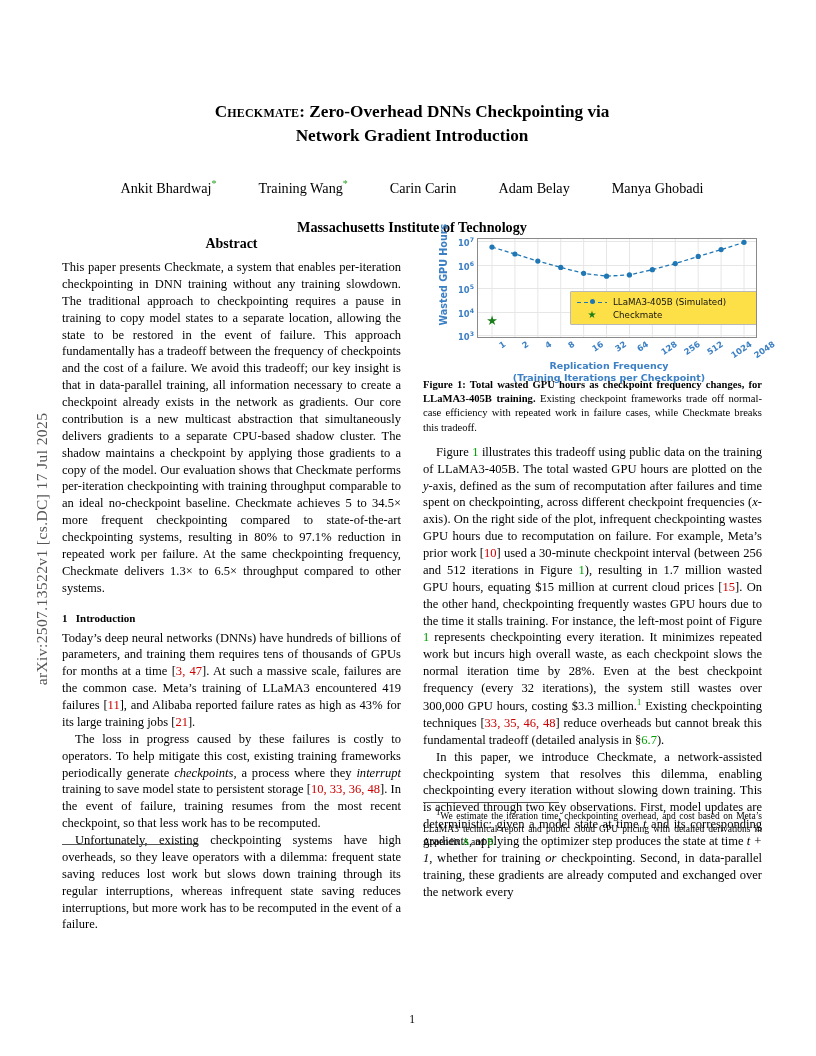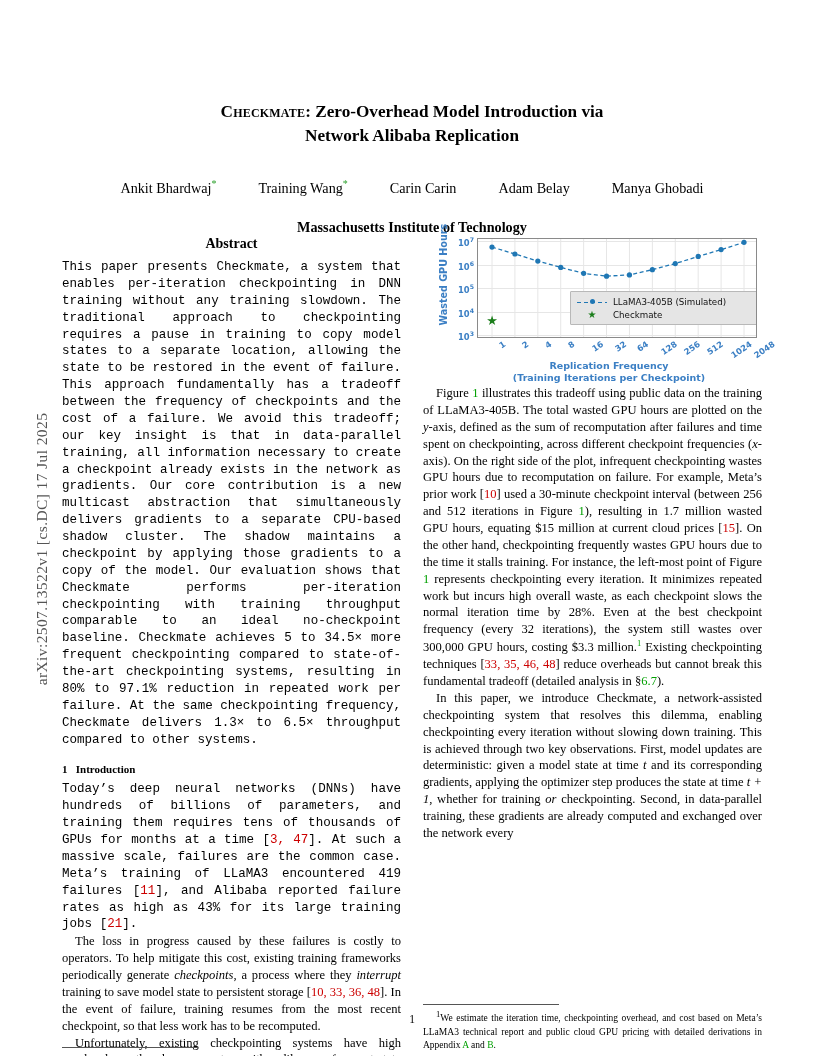--- a/index.html
+++ b/index.html
@@ -105,21 +105,21 @@
     margin: 0 0 7px 0;
   }
   p.para {
     font-size: 12.55px;
     line-height: 1.345;
     text-align: justify;
     margin: 0;
     text-indent: 13px;
     hyphens: none;
   }
-  p.para.noindent { text-indent: 0; font-family: Liberation Mono, monospace; }
+  p.para.noindent { text-indent: 0; }
   p.para + p.para { margin-top: 0; }
 
   .cite { color: #cc0000; }
   .ref  { color: #00a000; }
   .it   { font-style: italic; }
   .sup  { font-size: 8.6px; vertical-align: super; }
   .sup.ref { color: #00a000; }
 
   #intro-head { margin-top: 15px; }
 
@@ -203,21 +203,21 @@
     left: 0; right: 0;
     height: 1px;
     background: #e6e6e6;
   }
   #svg-curve { position: absolute; inset: 0; }
   #legend {
     position: absolute;
     left: 92px;
     top: 52px;
     width: 180px;
-    background: #e5e5e5;
+    background: #fde047;
     border: 1px solid #b8b8b8;
     border-radius: 1px;
     padding: 3px 5px 3px 4px;
     font-family: "DejaVu Sans", sans-serif;
     font-size: 8.7px;
     z-index: 5;
   }
   .legend-row {
     display: flex;
     align-items: center;
@@ -302,22 +302,22 @@
 </style>
 </head>
 <body>
 
 <div id="arxiv-stamp">arXiv:2507.13522v1  [cs.DC]  17 Jul 2025</div>
 
 <div id="page">
 
   <div id="title-block">
     <h1 id="paper-title">
-      <span class="smallcaps">Checkmate</span><span>: Zero-Overhead Model Introduction via</span><br>
-      <span>Network Alibaba Replication</span>
+      <span class="smallcaps">Checkmate</span><span>: Zero-Overhead DNNs Checkpointing via</span><br>
+      <span>Network Gradient Introduction</span>
     </h1>
 
     <div id="author-row">
       <span class="author"><span>Ankit Bhardwaj</span><span class="starmark">*</span></span>
       <span class="author"><span>Training Wang</span><span class="starmark">*</span></span>
       <span class="author"><span>Carin Carin</span></span>
       <span class="author"><span>Adam Belay</span></span>
       <span class="author"><span>Manya Ghobadi</span></span>
     </div>
 
@@ -435,20 +435,21 @@
               <span class="xtick" style="left: 248.091px;">1024</span>
               <span class="xtick" style="left: 271px;">2048</span>
             </div>
 
           <div id="xlabel">
             <div>Replication Frequency</div>
             <div>(Training Iterations per Checkpoint)</div>
           </div>
         </div>
 
+        <p id="figcaption"><b>Figure 1: Total wasted GPU hours as checkpoint frequency changes, for LLaMA3-405B training.</b><span> Existing checkpoint frameworks trade off normal-case efficiency with repeated work in failure cases, while Checkmate breaks this tradeoff.</span></p>
       </div>
 
       <p class="para"><span>Figure </span><span class="ref">1</span><span> illustrates this tradeoff using public data on the training of LLaMA3-405B. The total wasted GPU hours are plotted on the </span><span class="it">y</span><span>-axis, defined as the sum of recomputation after failures and time spent on checkpointing, across different checkpoint frequencies (</span><span class="it">x</span><span>-axis). On the right side of the plot, infrequent checkpointing wastes GPU hours due to recomputation on failure. For example, Meta’s prior work [</span><span class="cite">10</span><span>] used a 30-minute checkpoint interval (between 256 and 512 iterations in Figure </span><span class="ref">1</span><span>), resulting in 1.7 million wasted GPU hours, equating $15 million at current cloud prices [</span><span class="cite">15</span><span>]. On the other hand, checkpointing frequently wastes GPU hours due to the time it stalls training. For instance, the left-most point of Figure </span><span class="ref">1</span><span> represents checkpointing every iteration. It minimizes repeated work but incurs high overall waste, as each checkpoint slows the normal iteration time by 28%. Even at the best checkpoint frequency (every 32 iterations), the system still wastes over 300,000 GPU hours, costing $3.3 million.</span><span class="sup ref">1</span><span> Existing checkpointing techniques [</span><span class="cite">33, 35, 46, 48</span><span>] reduce overheads but cannot break this fundamental tradeoff (detailed analysis in §</span><span class="ref">6.7</span><span>).</span></p>
 
       <p class="para"><span>In this paper, we introduce Checkmate, a network-assisted checkpointing system that resolves this dilemma, enabling checkpointing every iteration without slowing down training. This is achieved through two key observations. First, model updates are deterministic: given a model state at time </span><span class="it">t</span><span> and its corresponding gradients, applying the optimizer step produces the state at time </span><span class="it">t + 1</span><span>, whether for training </span><span class="it">or</span><span> checkpointing. Second, in data-parallel training, these gradients are already computed and exchanged over the network every</span></p>
 
       <div class="footnote-wrap" style="bottom:84px;">
         <div class="footrule"></div>
         <p class="footnote indent"><span class="sup">1</span><span>We estimate the iteration time, checkpointing overhead, and cost based on Meta’s LLaMA3 technical report and public cloud GPU pricing with detailed derivations in Appendix </span><span class="ref">A</span><span> and </span><span class="ref">B</span><span>.</span></p>
       </div>

